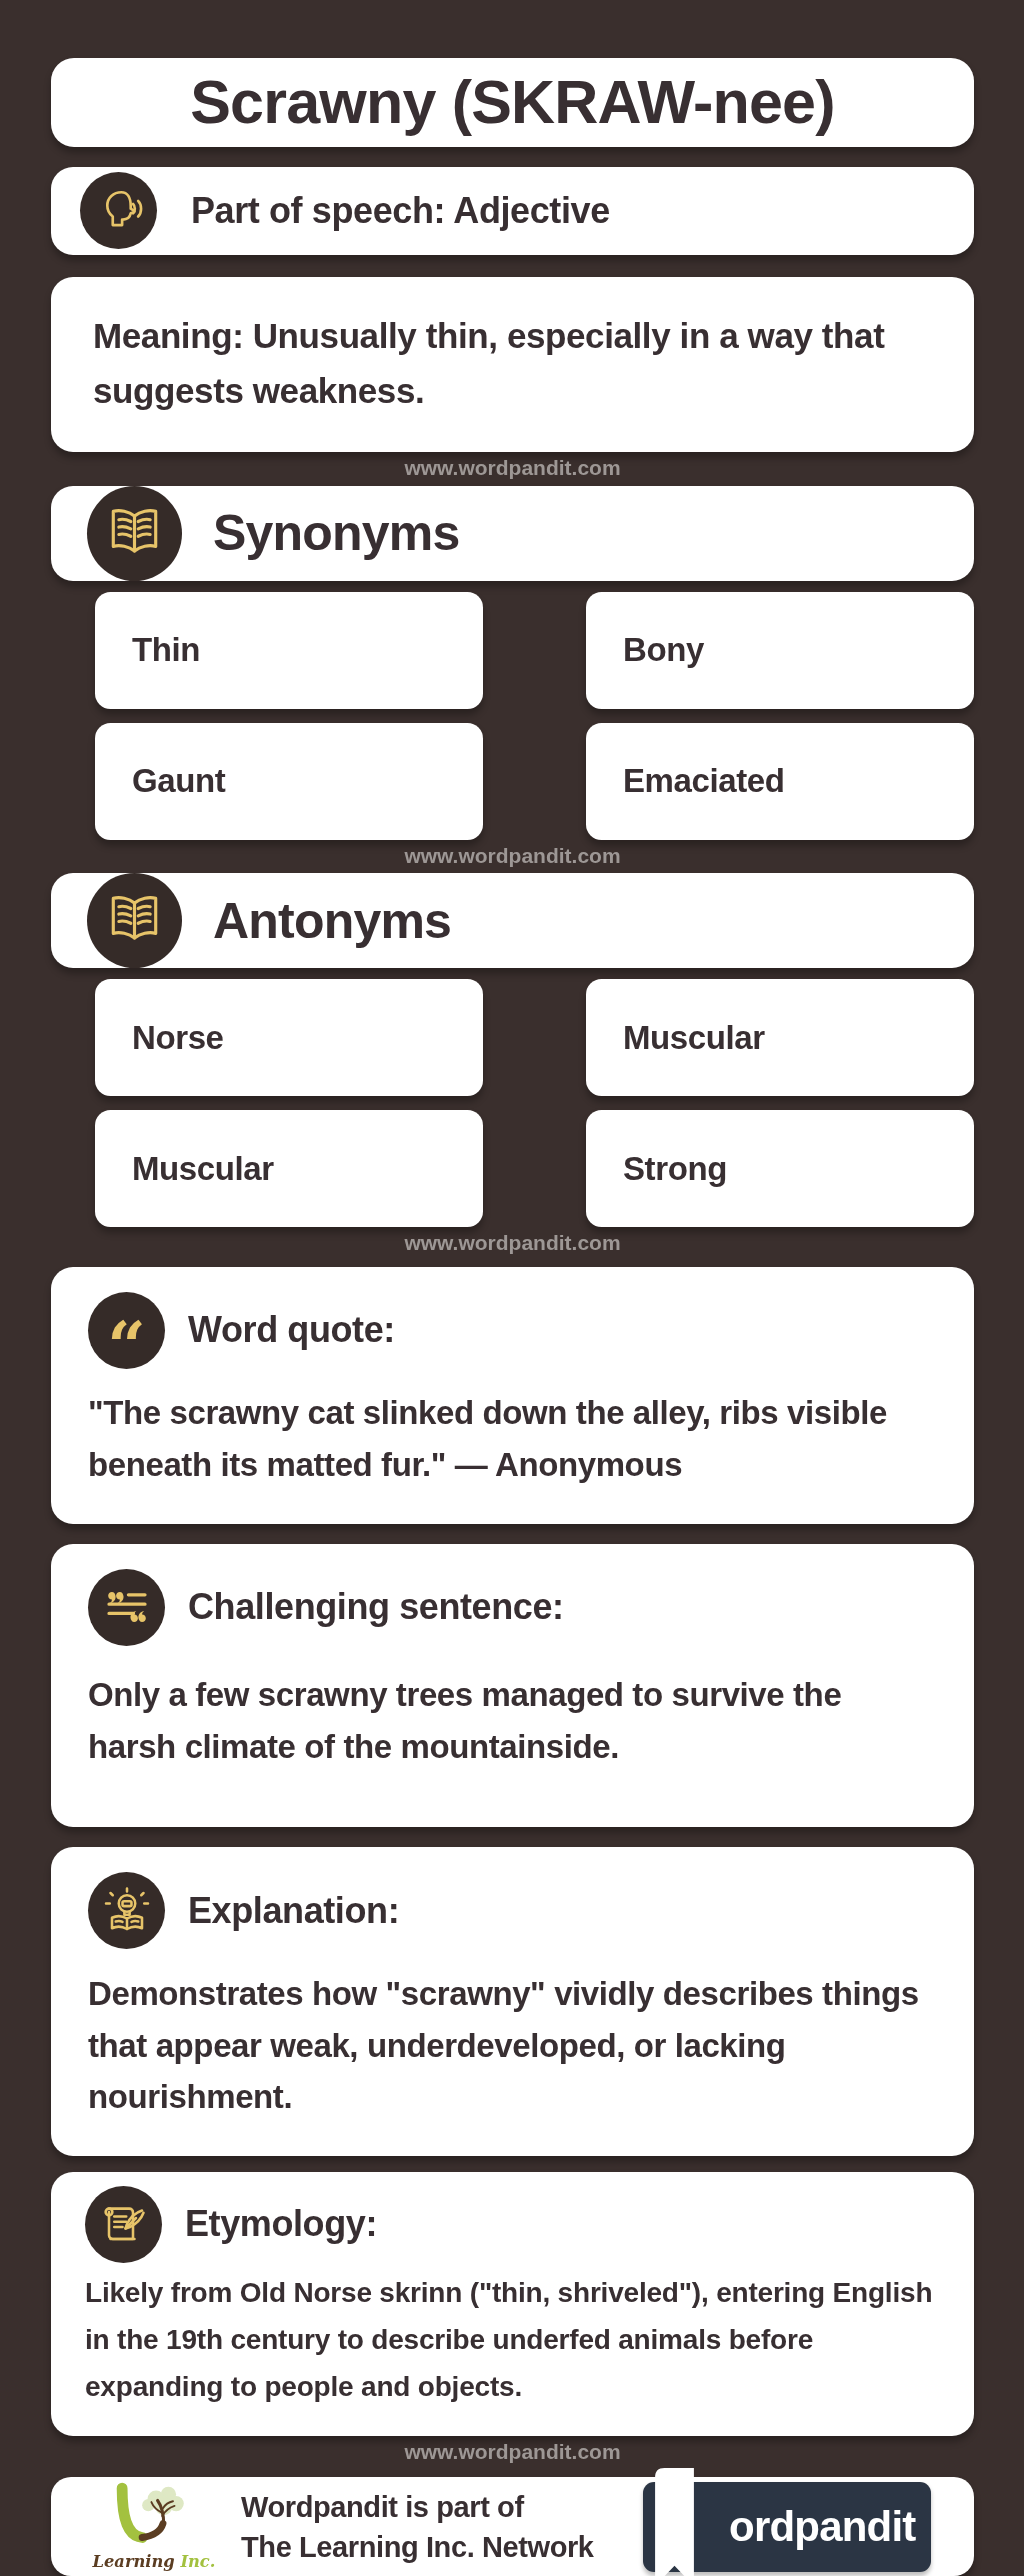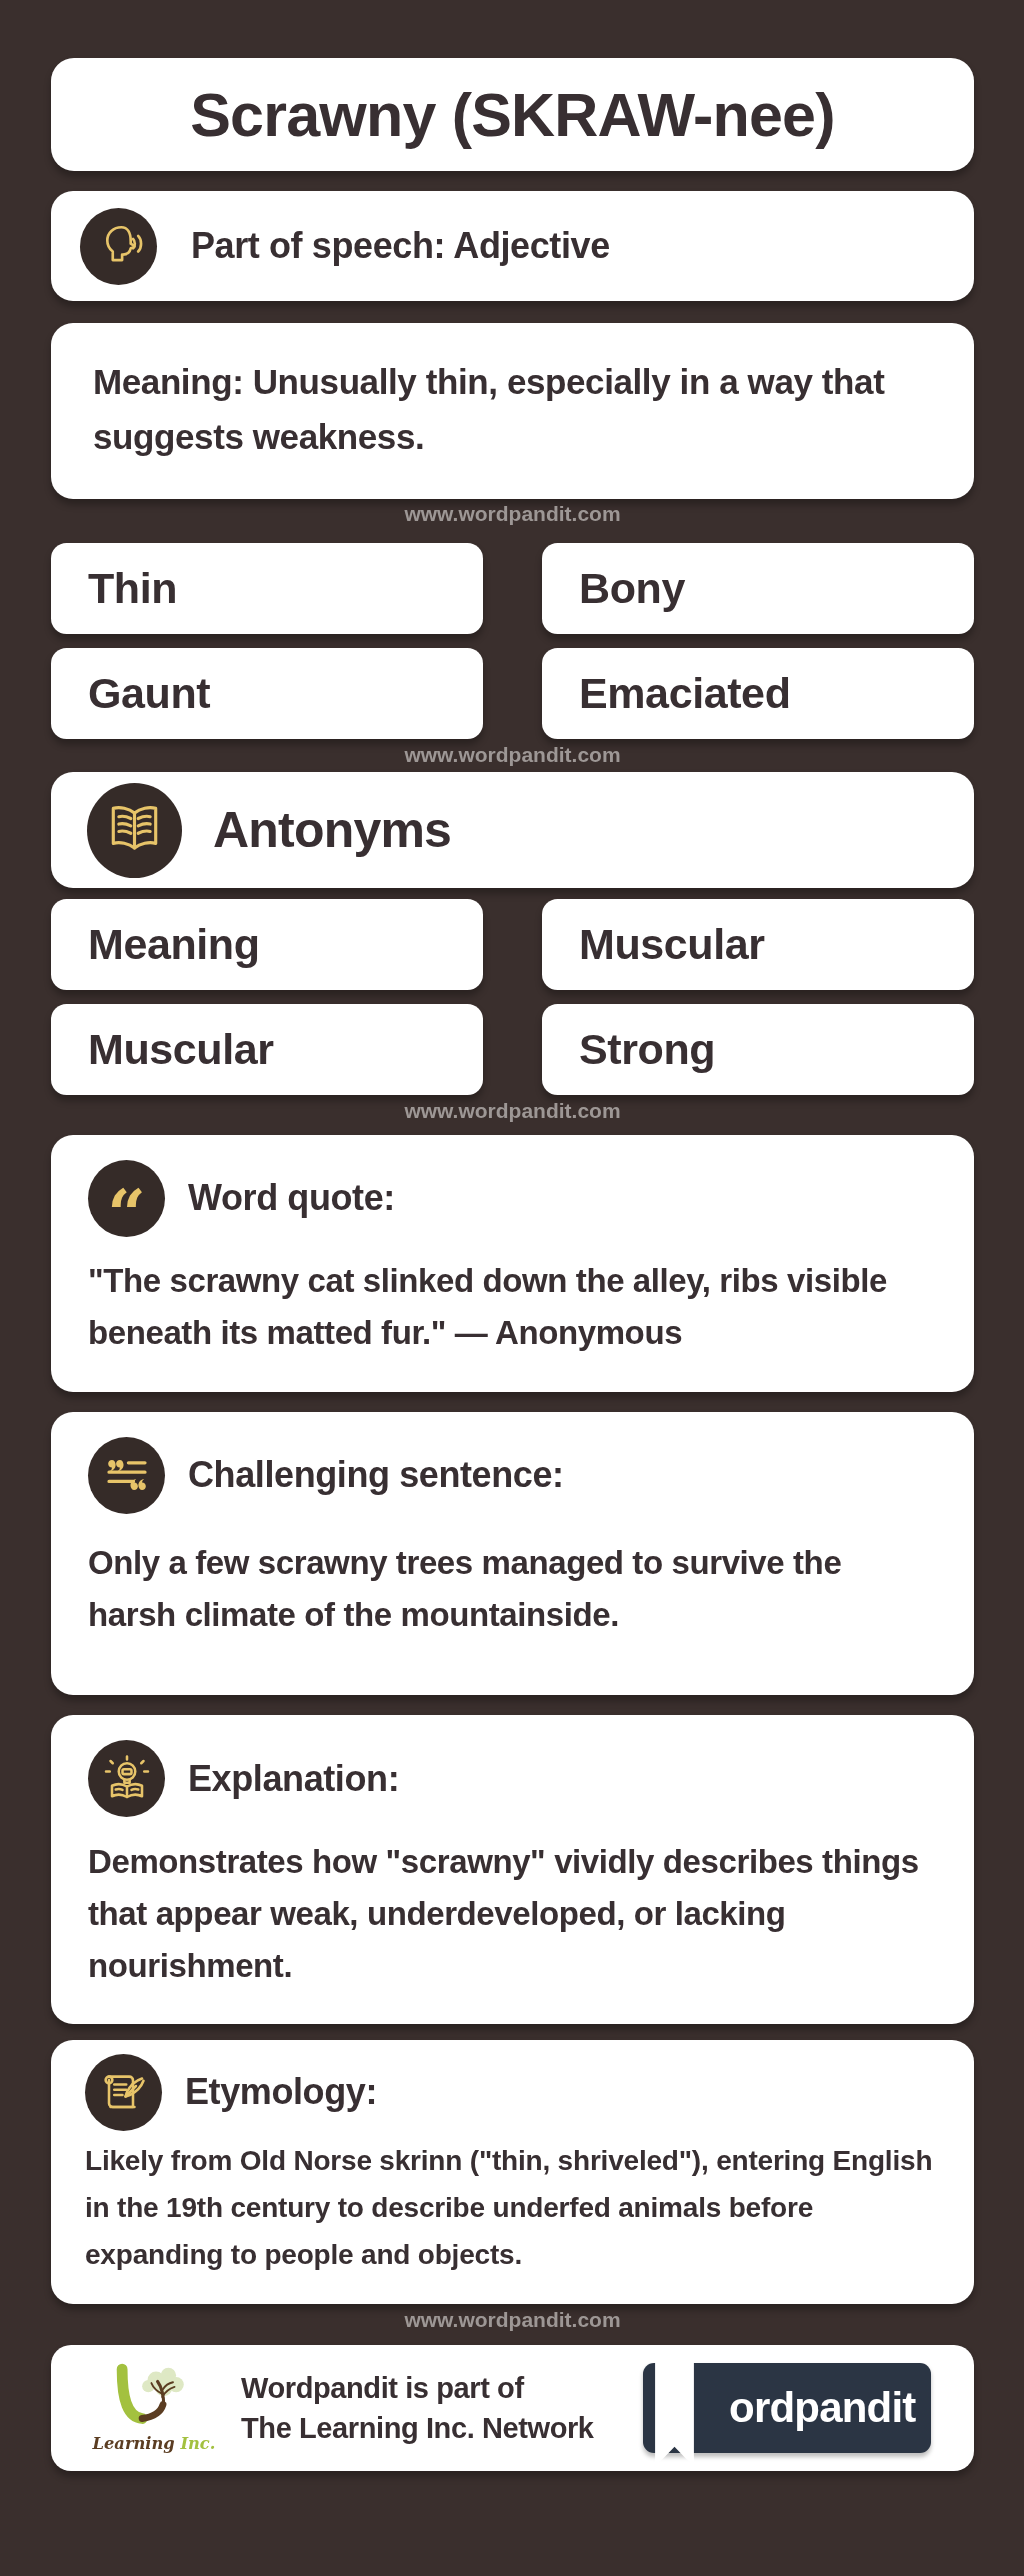--- a/index.html
+++ b/index.html
@@ -32,22 +32,22 @@
     background:var(--circle);border-radius:50%;flex:0 0 auto;
     display:flex;align-items:center;justify-content:center;color:var(--gold);
   }
   .circle.big{width:95px;height:95px;}
   .circle.med{width:77px;height:77px;}
   .circle svg{display:block;}
   .list-header{height:116px;display:flex;align-items:center;gap:31px;padding:0 36px;border-radius:22px;}
   .list-header h2{font-size:50px;font-weight:700;letter-spacing:-0.8px;}
   .grid{margin-top:11px;display:grid;grid-template-columns:1fr 1fr;column-gap:59px;row-gap:14px;}
   .grid .cell{
-    height:91px;border-radius:15.5px;display:flex;align-items:center;
-    padding-left:37px;font-size:43px;font-weight:700;letter-spacing:-0.4px;
+    height:117px;border-radius:15.5px;display:flex;align-items:center;
+    padding-left:37px;font-size:33px;font-weight:700;letter-spacing:-0.4px;margin-left:44px;
   }
   .section-card{margin-top:20px;padding:25px 37px 33px;border-radius:22px;}
   .section-head{display:flex;align-items:center;gap:23px;}
   .section-head h3{font-size:36px;font-weight:700;letter-spacing:-0.4px;}
   .section-body{margin-top:18.6px;font-size:33px;font-weight:700;line-height:1.57;letter-spacing:-0.4px;}
   .challenge-body{margin-top:23px;padding-bottom:22px;}
   .etym-card{padding:14px 34px 26px;margin-top:15.5px;}
   .etym-body{margin-top:6.2px;font-size:28px;line-height:1.68;letter-spacing:-0.2px;}
   .quote-glyph{
     font-family:"DejaVu Serif", serif;font-size:67px;font-weight:700;
@@ -93,44 +93,55 @@
     </span>
     <span class="pos-label">Part of speech: Adjective</span>
   </div>
 
   <div class="card meaning-card">
     <div class="body-text">Meaning: Unusually thin, especially in a way that suggests weakness.</div>
   </div>
 
   <div class="watermark">www.wordpandit.com</div>
 
-
-  <div class="grid">
-    <div class="card cell">Thin</div>
-    <div class="card cell">Bony</div>
-    <div class="card cell">Gaunt</div>
-    <div class="card cell">Emaciated</div>
-  </div>
-
-  <div class="watermark">www.wordpandit.com</div>
-
   <div class="card list-header">
     <span class="circle big">
       <svg width="59" height="59" viewBox="0 0 64 64">
         <path class="gold-stroke" d="M32 13C26 8 16 6 9 8v38c7-2 17 0 23 5 6-5 16-7 23-5V8c-7-2-17 0-23 5Z"></path>
         <path class="gold-stroke" d="M32 13v38"></path>
         <path class="gold-stroke" d="M15 17c4-1 9 0 13 2M15 25c4-1 9 0 13 2M15 33c4-1 9 0 13 2"></path>
         <path class="gold-stroke" d="M49 17c-4-1-9 0-13 2M49 25c-4-1-9 0-13 2M49 33c-4-1-9 0-13 2"></path>
       </svg>
     </span>
+    <h2>Synonyms</h2>
+  </div>
+
+  <div class="grid">
+    <div class="card cell">Thin</div>
+    <div class="card cell">Bony</div>
+    <div class="card cell">Gaunt</div>
+    <div class="card cell">Emaciated</div>
+  </div>
+
+  <div class="watermark">www.wordpandit.com</div>
+
+  <div class="card list-header">
+    <span class="circle big">
+      <svg width="59" height="59" viewBox="0 0 64 64">
+        <path class="gold-stroke" d="M32 13C26 8 16 6 9 8v38c7-2 17 0 23 5 6-5 16-7 23-5V8c-7-2-17 0-23 5Z"></path>
+        <path class="gold-stroke" d="M32 13v38"></path>
+        <path class="gold-stroke" d="M15 17c4-1 9 0 13 2M15 25c4-1 9 0 13 2M15 33c4-1 9 0 13 2"></path>
+        <path class="gold-stroke" d="M49 17c-4-1-9 0-13 2M49 25c-4-1-9 0-13 2M49 33c-4-1-9 0-13 2"></path>
+      </svg>
+    </span>
     <h2>Antonyms</h2>
   </div>
 
   <div class="grid">
-    <div class="card cell">Meaning</div>
+    <div class="card cell">Norse</div>
     <div class="card cell">Muscular</div>
     <div class="card cell">Muscular</div>
     <div class="card cell">Strong</div>
   </div>
 
   <div class="watermark">www.wordpandit.com</div>
 
   <div class="card section-card" style="margin-top:6.2px;">
     <div class="section-head">
       <span class="circle med">

